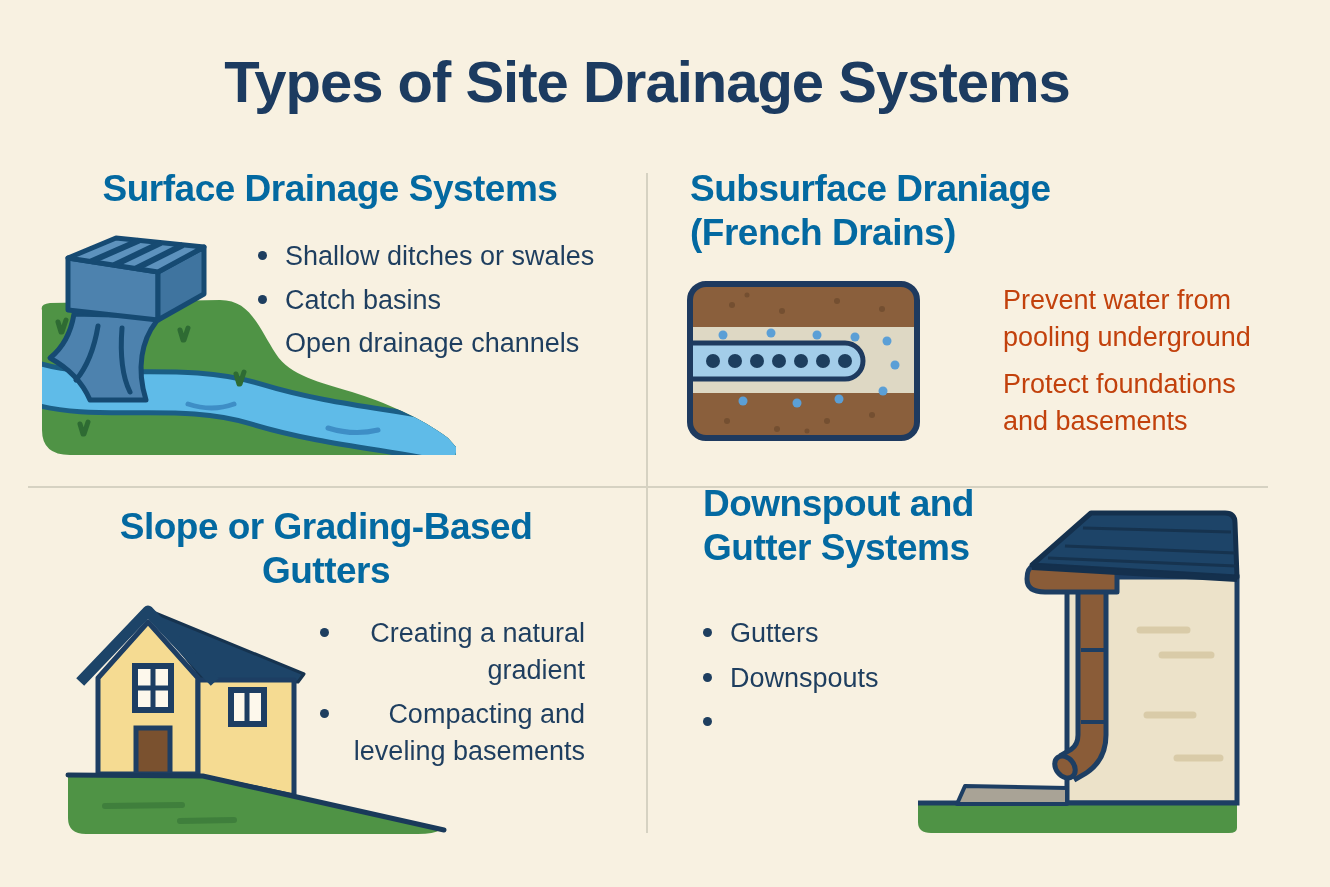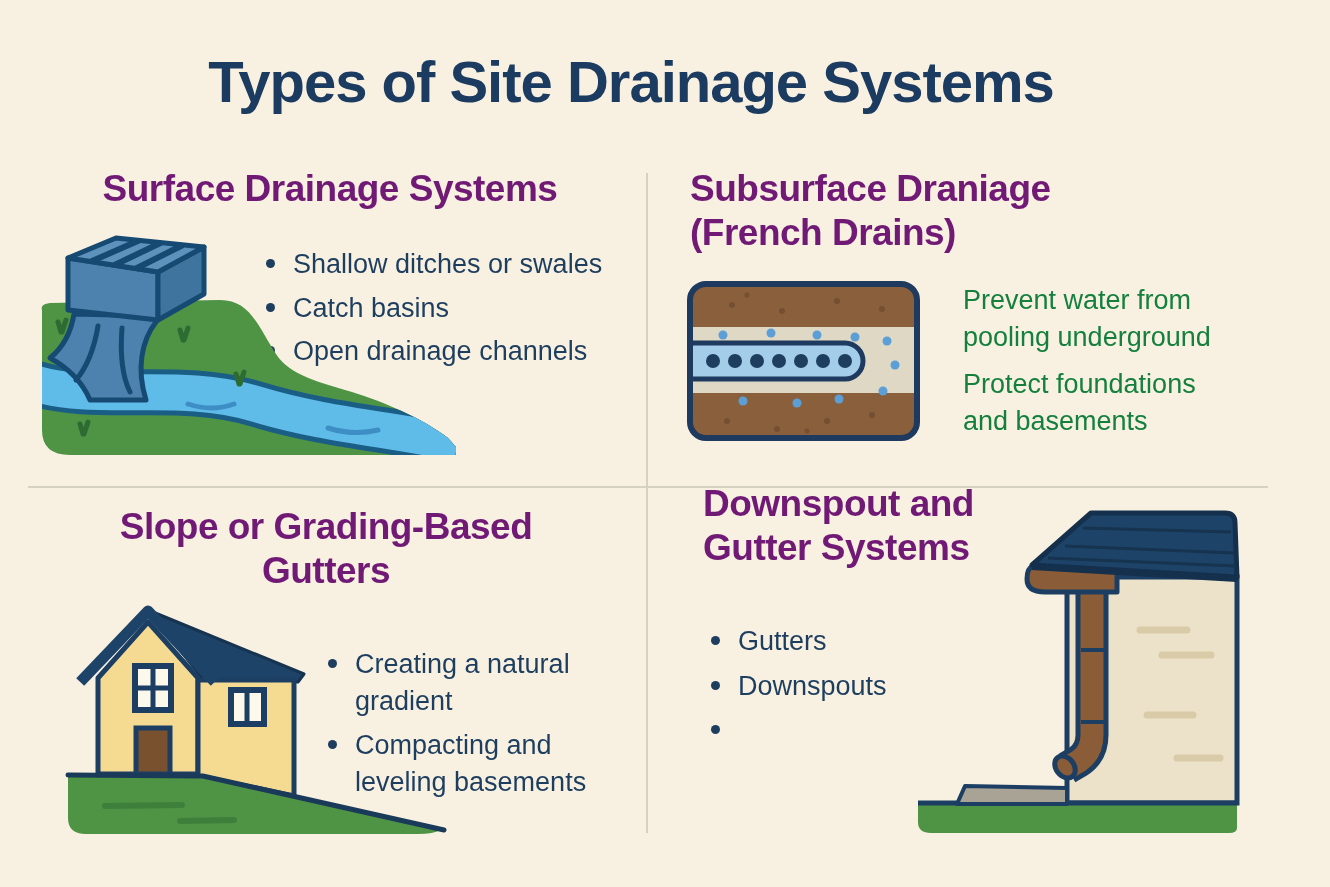--- a/index.html
+++ b/index.html
@@ -11,21 +11,21 @@
   .canvas {
     position: relative;
     width: 1330px;
     height: 887px;
     background: #f8f1e1;
     overflow: hidden;
   }
   .title {
     position: absolute;
     top: 52px;
-    left: 0;
+    left: 16px;
     width: 1262px;
     text-align: center;
     font-size: 58px;
     font-weight: 700;
     letter-spacing: -1px;
     color: #1c3b60;
     line-height: 1.05;
   }
   .divider-v {
     position: absolute;
@@ -40,65 +40,65 @@
     left: 28px;
     top: 486px;
     width: 1240px;
     height: 2px;
     background: #d6d2c2;
   }
   .sec-heading {
     position: absolute;
     font-weight: 700;
     font-size: 37px;
-    color: #701a75;
+    color: #0369a1;
     line-height: 1.2;
     letter-spacing: -0.5px;
   }
   .sec-heading .hline { display: block; }
   .h-surface    { top: 167px; left: 30px;  width: 600px; text-align: center; }
   .h-subsurface { top: 167px; left: 690px; width: 520px; text-align: left; }
   .h-slope      { top: 505px; left: 66px;  width: 520px; text-align: center; }
   .h-gutter     { top: 482px; left: 703px; width: 420px; text-align: left; }
 
   .bullets {
     position: absolute;
     list-style: none;
-    margin: 8px;
+    margin: 0;
     padding: 0;
     font-size: 27px;
     color: #1e3e5f;
     line-height: 1.36;
   }
   .bullets li {
     display: flex;
     align-items: flex-start;
     margin-bottom: 7px;
   }
   .bullets .dot {
     flex: 0 0 auto;
     width: 9px;
     height: 9px;
     border-radius: 50%;
     background: #1e3e5f;
     margin: 13px 18px 0 0;
   }
   .b-surface { left: 258px; top: 238px; width: 370px; }
-  .b-slope   { left: 320px; top: 638px; width: 265px; }
+  .b-slope   { left: 320px; top: 615px; width: 265px; text-align: right; }
   .b-slope li { margin-bottom: 8px; }
   .b-gutter  { left: 703px; top: 615px; width: 235px; }
   .b-gutter li { margin-bottom: 8px; }
 
   .points {
     position: absolute;
-    left: 963px;
+    left: 1003px;
     top: 282px;
     width: 278px;
     font-size: 27px;
-    color: #15803d;
+    color: #c2410c;
     line-height: 1.36;
   }
   .points p { margin: 0 0 11px 0; }
 
   .illus { position: absolute; }
   .il-surface { left: 28px;  top: 234px; }
   .il-french  { left: 687px; top: 281px; }
   .il-house   { left: 60px;  top: 598px; }
   .il-gutter  { left: 915px; top: 500px; }
 </style>

